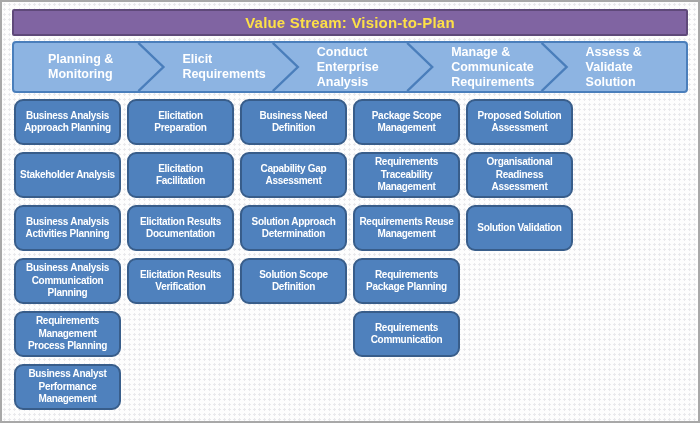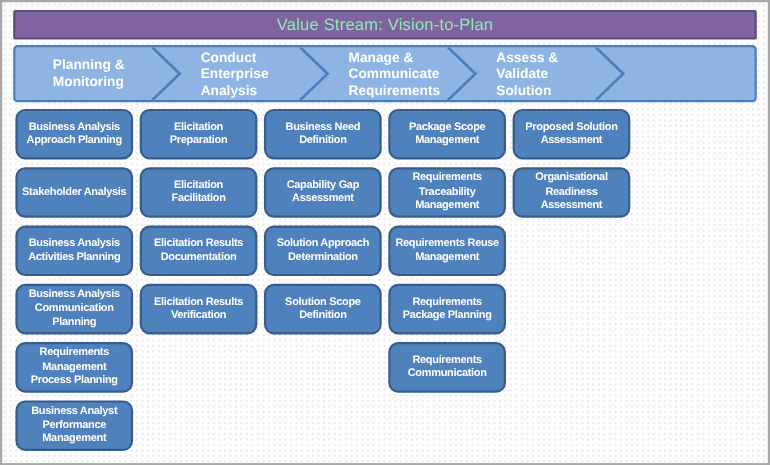--- a/index.html
+++ b/index.html
@@ -18,21 +18,21 @@
     overflow:hidden;
   }
   .title-bar{
     box-sizing:border-box;
     margin:7px 10px 0 10px;
     height:27px;
     background:#8064A2;
     border:2px solid #5F497A;
     border-radius:2px;
     display:flex;align-items:center;justify-content:center;
-    color:#86efac;font-size:15px;font-weight:normal;
+    color:#fde047;font-size:15px;font-weight:bold;
     letter-spacing:0.2px;
   }
   .phase-band{
     position:relative;
     box-sizing:border-box;
     margin:5px 10px 0 10px;
     height:52px;
     background:#8DB4E2;
     border:2px solid #4A7EBB;
     border-radius:4px;
@@ -88,20 +88,23 @@
       <polyline points="124.4,0 149.4,24 124.4,48" fill="none" stroke="#4A7EBB" stroke-width="2.4"></polyline>
       <polyline points="258.8,0 283.8,24 258.8,48" fill="none" stroke="#4A7EBB" stroke-width="2.4"></polyline>
       <polyline points="393.2,0 418.2,24 393.2,48" fill="none" stroke="#4A7EBB" stroke-width="2.4"></polyline>
       <polyline points="527.6,0 552.6,24 527.6,48" fill="none" stroke="#4A7EBB" stroke-width="2.4"></polyline>
     </svg>
     <div class="segments">
       <div class="segment">
         <span>Planning &amp; Monitoring</span>
       </div>
       <div class="segment">
+        <span>Elicit Requirements</span>
+      </div>
+      <div class="segment">
         <span>Conduct Enterprise Analysis</span>
       </div>
       <div class="segment">
         <span>Manage &amp; Communicate Requirements</span>
       </div>
       <div class="segment">
         <span>Assess &amp; Validate Solution</span>
       </div>
     </div>
   </div>
@@ -126,15 +129,16 @@
     <div class="task-box" style="grid-area:4/3">Solution Scope Definition</div>
 
     <div class="task-box" style="grid-area:1/4">Package Scope Management</div>
     <div class="task-box" style="grid-area:2/4">Requirements Traceability Management</div>
     <div class="task-box" style="grid-area:3/4">Requirements Reuse Management</div>
     <div class="task-box" style="grid-area:4/4">Requirements Package Planning</div>
     <div class="task-box" style="grid-area:5/4">Requirements Communication</div>
 
     <div class="task-box" style="grid-area:1/5">Proposed Solution Assessment</div>
     <div class="task-box" style="grid-area:2/5">Organisational Readiness Assessment</div>
+    <div class="task-box" style="grid-area:3/5">Solution Validation</div>
   </div>
 
 </div>
 
 </body></html>

